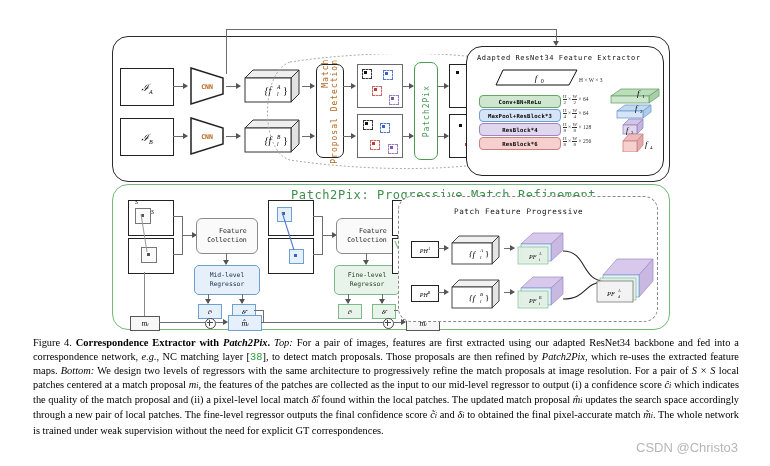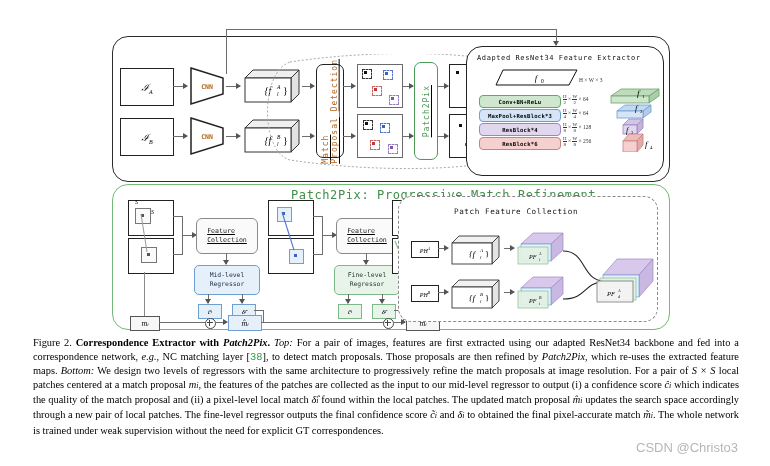--- a/index.html
+++ b/index.html
@@ -51,21 +51,21 @@
   .arrow-v:after{
     content:"";position:absolute;left:-2.6px;bottom:-1px;
     border-top:5px solid #555;border-left:3.2px solid transparent;
     border-right:3.2px solid transparent;
   }
   .plainline{position:absolute;background:#6e6e6e;}
 
   
   .procbox{
     position:absolute;border:1.5px solid #222;border-radius:7px;background:#fff;
-    display:flex;align-items:center;justify-content:center;text-align:left;text-decoration:underline;
+    display:flex;align-items:center;justify-content:center;text-align:right;
   }
   .procbox.green{border-color:#4a9a55;}
   .vtext{
     writing-mode:vertical-rl;transform:rotate(180deg);
     font-family:"DejaVu Sans Mono", monospace;font-size:8px;letter-spacing:1px;
   }
   .vtext.orange{color:#b5651d;}
   .vtext.grn{color:#4a9a55;}
 
   
@@ -456,21 +456,21 @@
       </svg>
   </div>
   <div class="imgbox" style="left:392px;top:238px;width:42px;height:34px;">
     <svg width="42" height="34">
         <line x1="2" y1="2" x2="12" y2="26" stroke="#7cc487" stroke-width="1.2"></line>
       </svg>
   </div>
   <div class="plainline" style="left:412px;top:272px;width:1.2px;height:44px;background:#8a8a8a;"></div>
 
   <div class="pfc">
-    <div class="panel-title mono" style="left:55px;top:10px;font-size:7.6px;color:#111;">Patch Feature Collection</div>
+    <div class="panel-title mono" style="left:55px;top:10px;font-size:7.6px;color:#111;">Patch Feature Progressive</div>
 
     <div class="minibox" style="left:12px;top:44px;width:26px;height:15px;">
       <span style="font-size:6px;">PH<sup style="font-size:4px;">A</sup></span>
     </div>
     <div class="minibox" style="left:12px;top:88px;width:26px;height:15px;">
       <span style="font-size:6px;">PH<sup style="font-size:4px;">B</sup></span>
     </div>
     <div class="arrow" style="left:39px;top:51px;width:10px;"></div>
     <div class="arrow" style="left:39px;top:95px;width:10px;"></div>
 
@@ -532,19 +532,19 @@
       <rect x="5" y="25" width="36" height="22" fill="#e3f1e4" stroke="#7db888" stroke-width=".7" opacity=".9"></rect>
       <rect x="2" y="28" width="36" height="21" fill="#f4f4f4" stroke="#555" stroke-width=".7" opacity=".9"></rect>
       <text x="12" y="43" font-family="Liberation Serif, serif" font-size="6.5" font-style="italic">PF</text>
       <text x="23" y="45" font-family="Liberation Serif, serif" font-size="4.2" font-style="italic">d</text>
       <text x="23" y="39" font-family="Liberation Serif, serif" font-size="4.2" font-style="italic">A</text>
     </svg>
   </div>
 </div>
 
 <div id="caption">
-  <span>Figure 2.</span>
+  <span>Figure 4.</span>
   <b>Correspondence Extractor with</b>
   <b><i>Patch2Pix</i></b><b>.</b>
   <i>Top:</i><span> For a pair of images, features are first extracted using our adapted ResNet34 backbone and fed into a correspondence network, </span><i>e.g.</i><span>, NC matching layer [</span><span class="cite">38</span><span>], to detect match proposals. Those proposals are then refined by </span><i>Patch2Pix</i><span>, which re-uses the extracted feature maps. </span><i>Bottom:</i><span> We design two levels of regressors with the same architecture to progressively refine the match proposals at image resolution. For a pair of </span><i>S × S</i><span> local patches centered at a match proposal </span><i>m</i><i style="font-size:8px;">i</i><span>, the features of the patches are collected as the input to our mid-level regressor to output (i) a confidence score </span><i>ĉ</i><i style="font-size:8px;">i</i><span> which indicates the quality of the match proposal and (ii) a pixel-level local match </span><i>δ̂</i><i style="font-size:8px;">i</i><span> found within the local patches. The updated match proposal </span><i>m̂</i><i style="font-size:8px;">i</i><span> updates the search space accordingly through a new pair of local patches. The fine-level regressor outputs the final confidence score </span><i>c̃</i><i style="font-size:8px;">i</i><span> and </span><i>δ</i><i style="font-size:8px;">i</i><span> to obtained the final pixel-accurate match </span><i>m̃</i><i style="font-size:8px;">i</i><span>. The whole network is trained under weak supervision without the need for explicit GT correspondences.</span>
 </div>
 
 <div class="watermark">CSDN @Christo3</div>
 
 </body></html>

